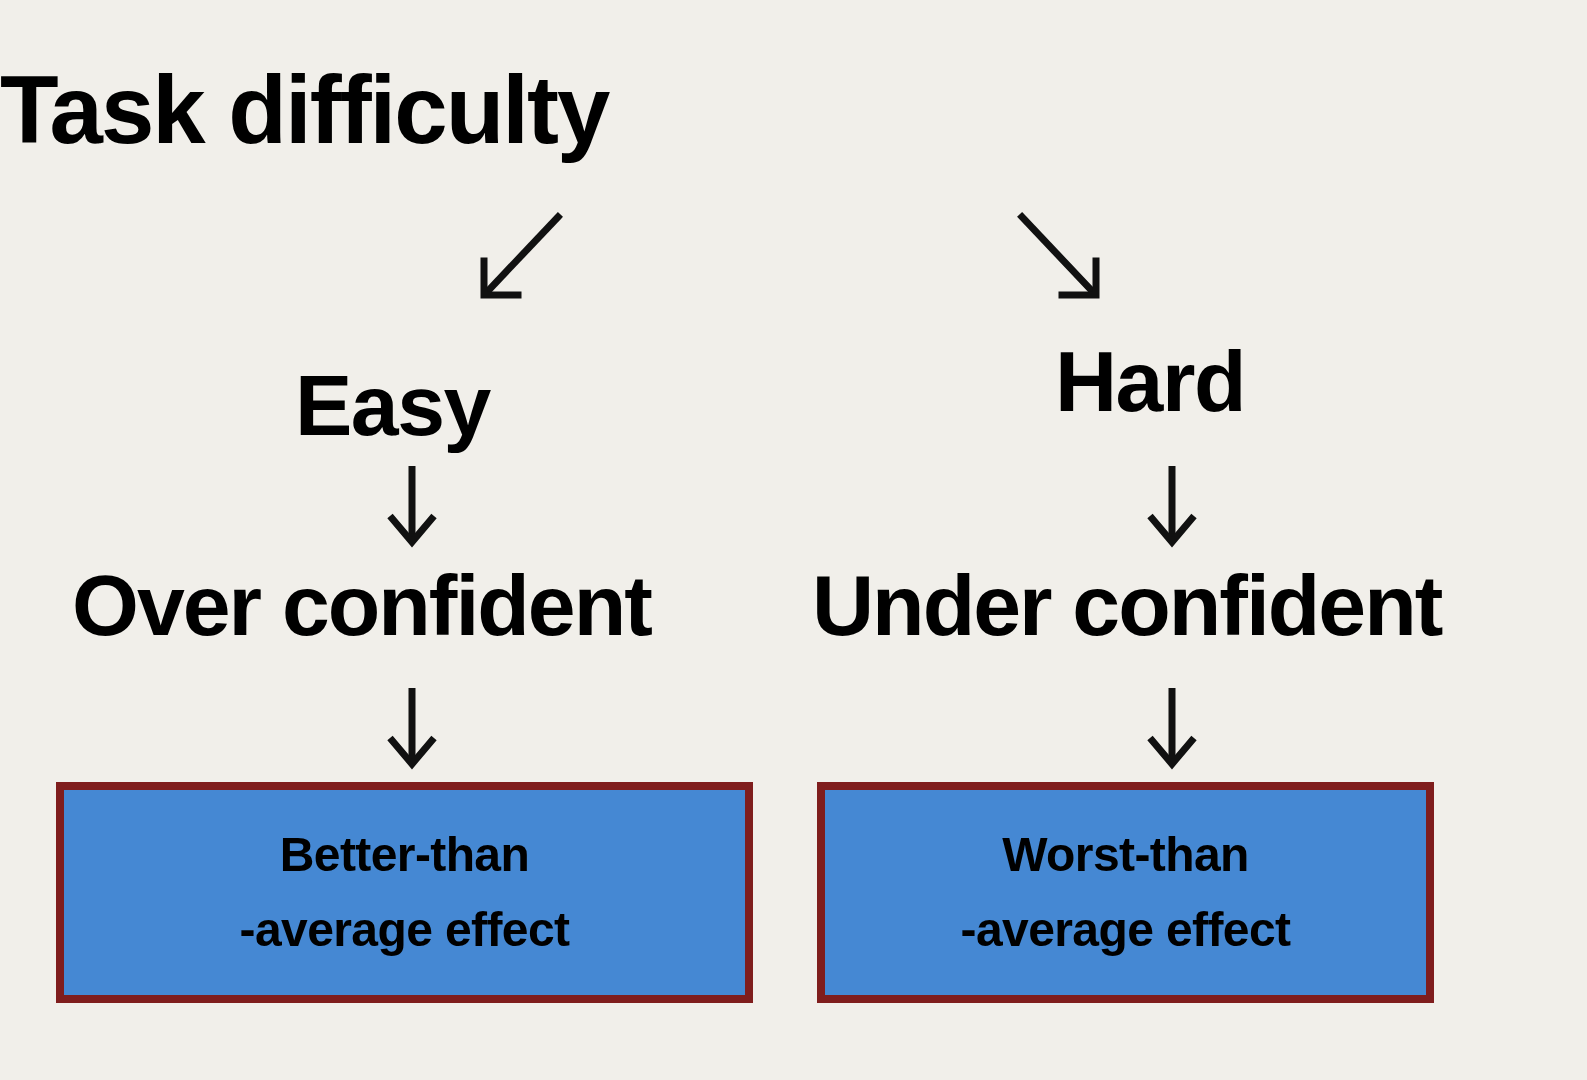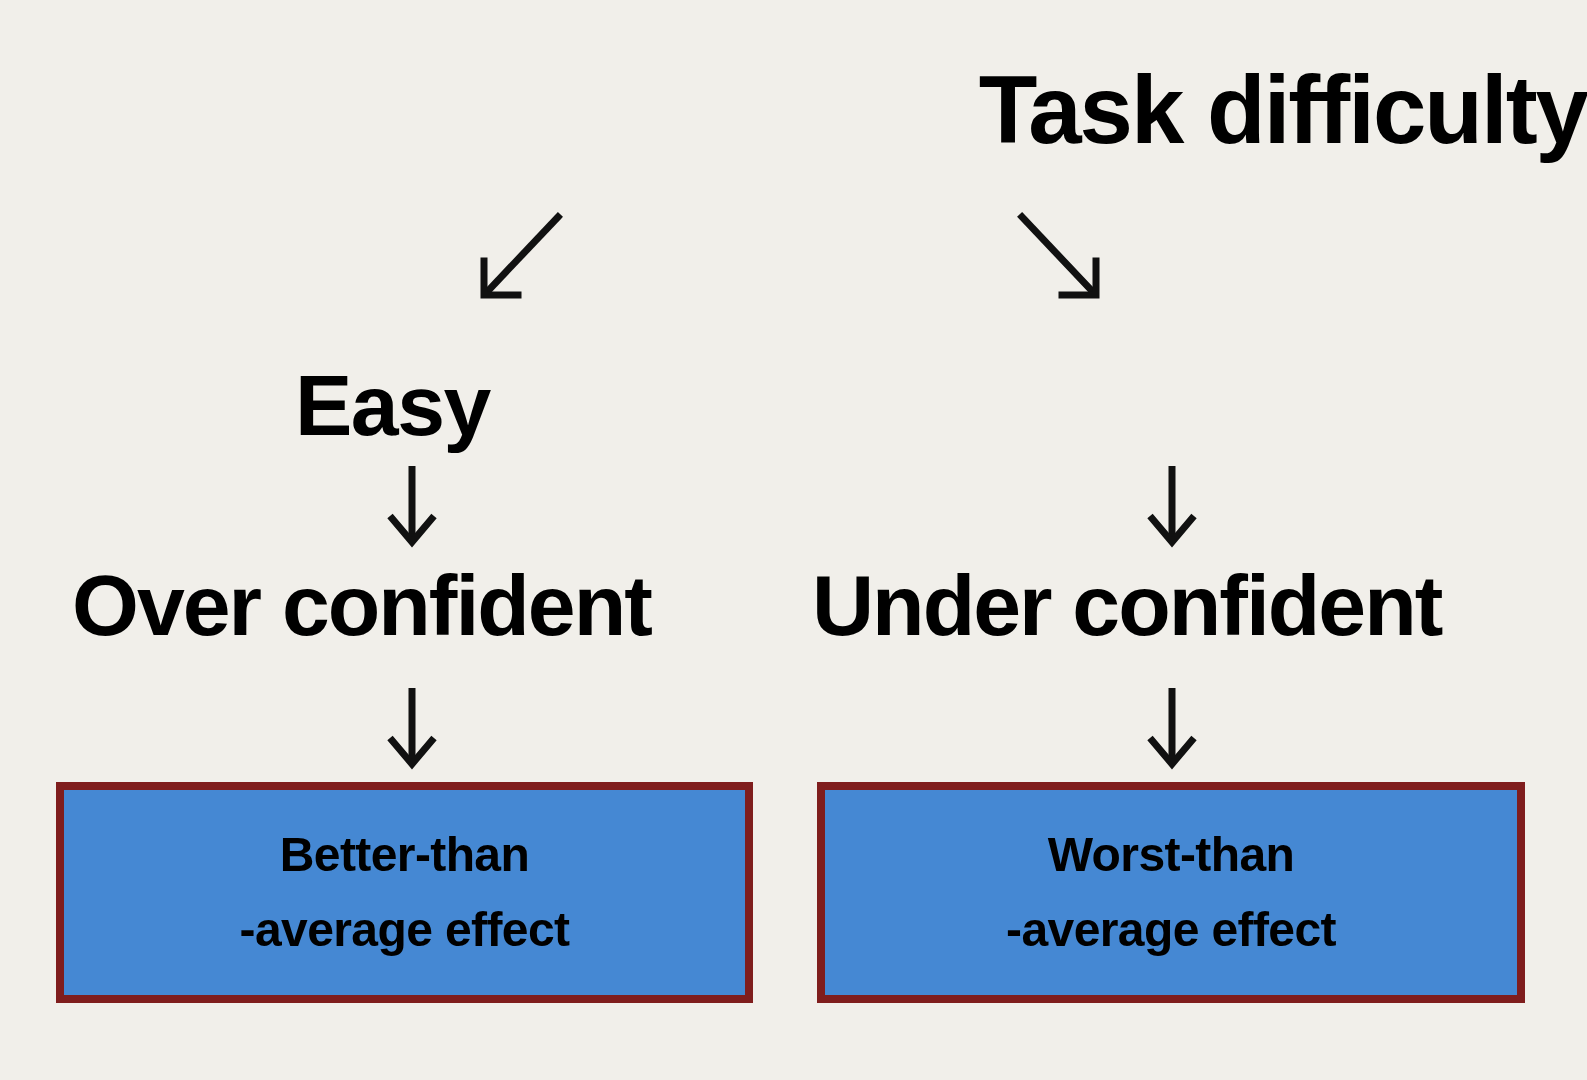--- a/index.html
+++ b/index.html
@@ -23,21 +23,21 @@
     font-family: "Liberation Sans", sans-serif;
     font-weight: bold;
     white-space: nowrap;
     line-height: 1;
     letter-spacing: -0.5px;
   }
   #title-text {
     left: 0;
     right: 0;
     top: 62px;
-    text-align: right;
+    text-align: left;
     font-size: 96px;
     letter-spacing: -2px;
   }
   #easy-text {
     left: 295px;
     top: 338px;
     font-size: 86px;
     letter-spacing: -1.5px;
     margin-top: 24px;
   }
@@ -77,21 +77,21 @@
   }
   #box-left {
     left: 56px;
     top: 782px;
     width: 697px;
     height: 221px;
   }
   #box-right {
     left: 817px;
     top: 782px;
-    width: 708px;
+    width: 617px;
     height: 221px;
   }
   .box-line {
     color: #000000;
     font-family: "Liberation Sans", sans-serif;
     font-weight: bold;
     font-size: 48px;
     line-height: 1.55;
     letter-spacing: -0.6px;
     white-space: nowrap;
@@ -142,20 +142,21 @@
 
   <svg class="arrow-svg" style="left:1144px; top:686px;" width="56" height="84" viewBox="0 0 56 84">
     <g stroke="#111111" stroke-width="7" fill="none" stroke-linecap="butt">
       <line x1="28" y1="2" x2="28" y2="76"></line>
       <polyline points="6,52 28,78 50,52" stroke-linejoin="miter"></polyline>
     </g>
   </svg>
 
   <div class="node-text" id="easy-text">Easy</div>
 
+  <div class="node-text" id="hard-text">Hard</div>
 
   <div class="node-text" id="over-conf-text">Over confident</div>
 
   <div class="node-text" id="under-conf-text">Under confident</div>
 
   <div class="outcome-box" id="box-left">
     <div class="box-line">Better-than</div>
     <div class="box-line">-average effect</div>
   </div>
 

